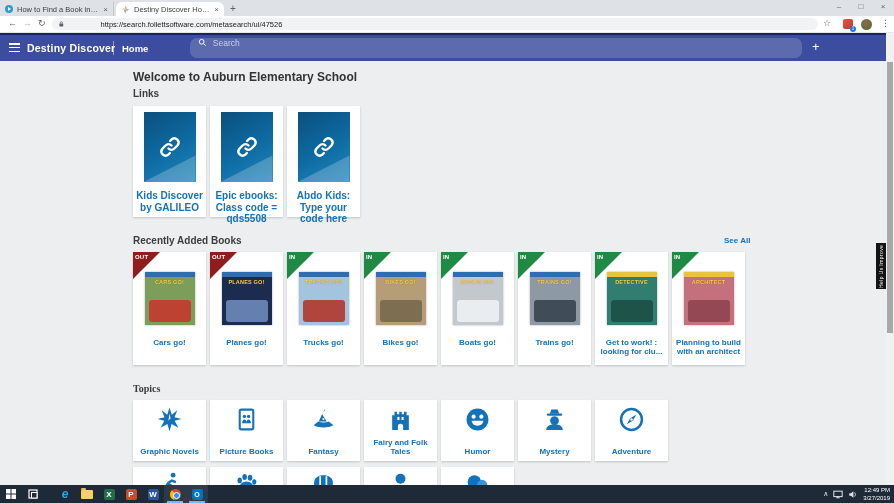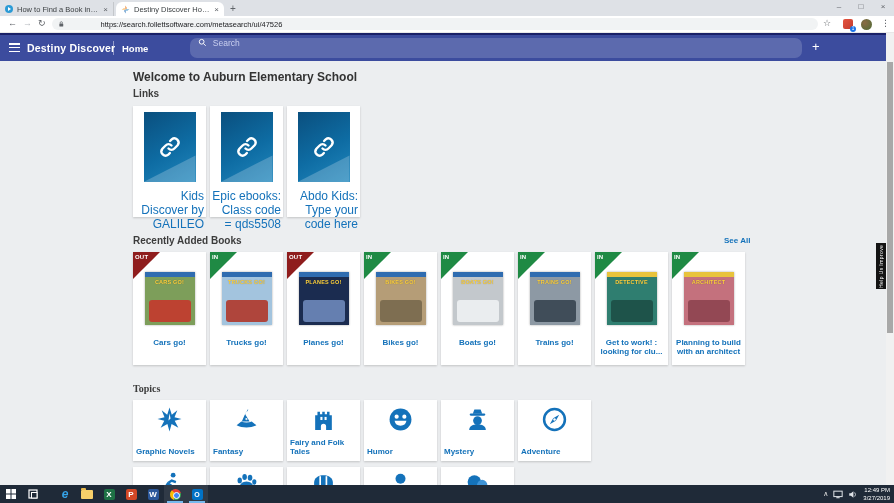--- a/index.html
+++ b/index.html
@@ -67,41 +67,41 @@
 
   .row { position:absolute; left:133px; display:flex; gap:4px; }
   .card { width:73px; background:#fff; box-shadow:0 1px 2px rgba(0,0,0,.18); position:relative; }
 
   #links-row { top:45px; } .link-card { height:111px; }
   .link-tile { width:52px; height:70px; margin:6px auto 0; position:relative;
        background:linear-gradient(150deg,#0a4f7e 0%,#0e6ca3 55%,#2187bd 100%); overflow:hidden;}
   .link-tile::after { content:""; position:absolute; left:0; bottom:0; width:100%; height:38%;
        background:rgba(255,255,255,.22); clip-path:polygon(0 100%,100% 0,100% 100%);}
   .link-tile svg { position:absolute; left:14px; top:23px; }
-  .link-label { position:absolute; top:84px; width:100%; text-align:right; font-size:12px;
-       font-weight:normal; color:#1472ba; line-height:1.15; padding:0 2px;}
+  .link-label { position:absolute; top:84px; width:100%; text-align:center; font-size:10px;
+       font-weight:bold; color:#1472ba; line-height:1.15; padding:0 2px;}
 
   #books-row { top:191px; } .book-card { height:113px; }
   .ribbon { position:absolute; top:0; left:0; width:27px; height:27px;
        clip-path:polygon(0 0,100% 0,78% 22%,22% 78%,0 100%); z-index:2;}
   .ribbon.out { background:#8f1d1d; } .ribbon.in { background:#1f8a44; }
   .ribbon span { position:absolute; top:2px; left:2px; font-size:6px; font-weight:bold; color:#fff; letter-spacing:.2px;}
   .cover { width:50px; height:53px; margin:20px auto 0; position:relative; overflow:hidden;
        box-shadow:0 0 2px rgba(0,0,0,.35);}
   .cover-bar { height:5px; width:100%; }
   .cover-text { text-align:center; font-size:5.5px; font-weight:bold; color:#ffd23e; margin-top:2px;
        text-shadow:0 0 1px rgba(0,0,0,.4); letter-spacing:.2px;}
   .cover-blob { position:absolute; left:4px; right:4px; bottom:3px; height:22px; border-radius:3px; opacity:.92;}
   .book-title { position:absolute; top:86px; width:100%; text-align:center; font-size:8px;
        font-weight:bold; color:#1472ba; line-height:1.15; padding:0 2px;}
 
   #topics-row1 { top:339px; } #topics-row2 { top:406px; }
   .topic-card { height:61px; display:flex; flex-direction:column; align-items:center; }
   .topic-card svg { margin-top:7px; flex:none; }
-  .topic-label { position:absolute; bottom:5px; width:100%; font-size:8px;
+  .topic-label { position:absolute; bottom:5px; width:100%; text-align:center; font-size:8px;
        font-weight:bold; color:#1472ba; line-height:1.15; padding:0 3px;}
 
   #help-tab { position:absolute; left:876px; top:243px; width:10px; height:46px; background:#141414;
        color:#fff; font-size:5px; display:flex; align-items:center; justify-content:center;
        writing-mode:vertical-rl; transform:rotate(180deg); letter-spacing:.4px; z-index:6;}
   #scrollbar { position:absolute; left:886px; top:33px; width:8px; height:452px; background:#f1f1f1; z-index:5;}
   #scroll-thumb { position:absolute; left:1px; top:29px; width:6px; height:271px; background:#a8a8a8;}
 
   
   #taskbar { position:absolute; top:485px; left:0; width:894px; height:18px; background:#1f2a38; z-index:10;
@@ -237,41 +237,41 @@
           </div>
         <div class="cover" style="background: rgb(125, 158, 90);">
           <div class="cover-bar" style="background: rgb(47, 108, 176);"></div>
           <div class="cover-text">CARS GO!</div>
           <div class="cover-blob" style="background: rgb(194, 59, 46);"></div>
         </div>
         <div class="book-title">Cars go!</div>
       </div>
 
       <div class="card book-card">
+        <div class="ribbon out">
+            <span>OUT</span>
+          </div>
+        <div class="cover" style="background: rgb(27, 44, 80);">
+          <div class="cover-bar" style="background: rgb(47, 108, 176);"></div>
+          <div class="cover-text">PLANES GO!</div>
+          <div class="cover-blob" style="background: rgb(107, 135, 184);"></div>
+        </div>
+        <div class="book-title">Planes go!</div>
+      </div>
+
+      <div class="card book-card">
         <div class="ribbon in">
             <span>IN</span>
           </div>
         <div class="cover" style="background: rgb(163, 196, 222);">
           <div class="cover-bar" style="background: rgb(47, 108, 176);"></div>
           <div class="cover-text">TRUCKS GO!</div>
           <div class="cover-blob" style="background: rgb(176, 58, 46);"></div>
         </div>
         <div class="book-title">Trucks go!</div>
-      </div>
-
-      <div class="card book-card">
-        <div class="ribbon out">
-            <span>OUT</span>
-          </div>
-        <div class="cover" style="background: rgb(27, 44, 80);">
-          <div class="cover-bar" style="background: rgb(47, 108, 176);"></div>
-          <div class="cover-text">PLANES GO!</div>
-          <div class="cover-blob" style="background: rgb(107, 135, 184);"></div>
-        </div>
-        <div class="book-title">Planes go!</div>
       </div>
 
       <div class="card book-card">
         <div class="ribbon in">
             <span>IN</span>
           </div>
         <div class="cover" style="background: rgb(181, 157, 119);">
           <div class="cover-bar" style="background: rgb(47, 108, 176);"></div>
           <div class="cover-text">BIKES GO!</div>
           <div class="cover-blob" style="background: rgb(122, 106, 78);"></div>
@@ -329,20 +329,30 @@
     </div>
 
     <div id="topics-heading" class="sec-heading">Topics</div>
     <div id="topics-row1" class="row">
       <div class="card topic-card">
         <svg width="25" height="25" viewBox="0 0 24 24">
           <polygon points="12,0.5 14.2,7.5 19.5,3 16.8,9.8 23.5,11.5 17,13.3 20.5,20 14,16.2 12,23.5 10,16.2 3.5,20 7,13.3 0.5,11.5 7.2,9.8 4.5,3 9.8,7.5" fill="#1472ba"></polygon>
           <polygon points="12,6 13,11 11,13" fill="#fff"></polygon>
         </svg>
         <div class="topic-label">Graphic Novels</div>
+      </div>
+      <div class="card topic-card">
+        <svg width="25" height="25" viewBox="0 0 24 24" fill="#1472ba">
+          <rect x="5.5" y="2.5" width="13" height="19" rx="1.5" fill="none" stroke="#1472ba" stroke-width="2"></rect>
+          <circle cx="10" cy="9" r="1.6"></circle>
+            <circle cx="14" cy="9" r="1.6"></circle>
+          <path d="M7.8 15.5c0-2.2 1-3.5 2.2-3.5s2.2 1.3 2.2 3.5z"></path>
+          <path d="M11.8 15.5c0-2.2 1-3.5 2.2-3.5s2.2 1.3 2.2 3.5z"></path>
+        </svg>
+        <div class="topic-label">Picture Books</div>
       </div>
       <div class="card topic-card">
         <svg width="25" height="25" viewBox="0 0 24 24" fill="#1472ba">
           <path d="M13.5 2c.6 2.5-3.2 3-2.5 5.5L15 14H7.5C9 10 11 6 13.5 2z"></path>
           <path d="M2.5 17.5c5.5 2.8 13.5 2.8 19 0L17 13.8c-3 1.4-7 1.4-10 0z"></path>
           <path d="M11 10.2l.9.5.9-.5-.2 1 .7.7-1 .1-.4.9-.4-.9-1-.1.7-.7z" fill="#fff"></path>
         </svg>
         <div class="topic-label">Fantasy</div>
       </div>
       <div class="card topic-card">

